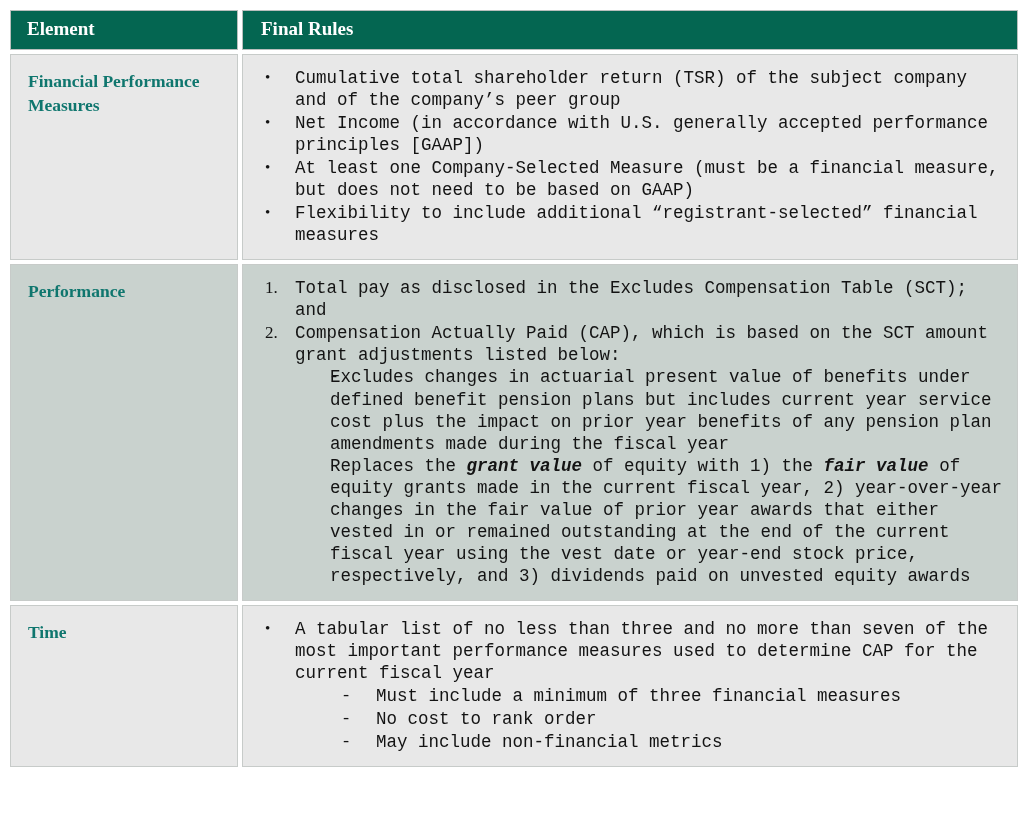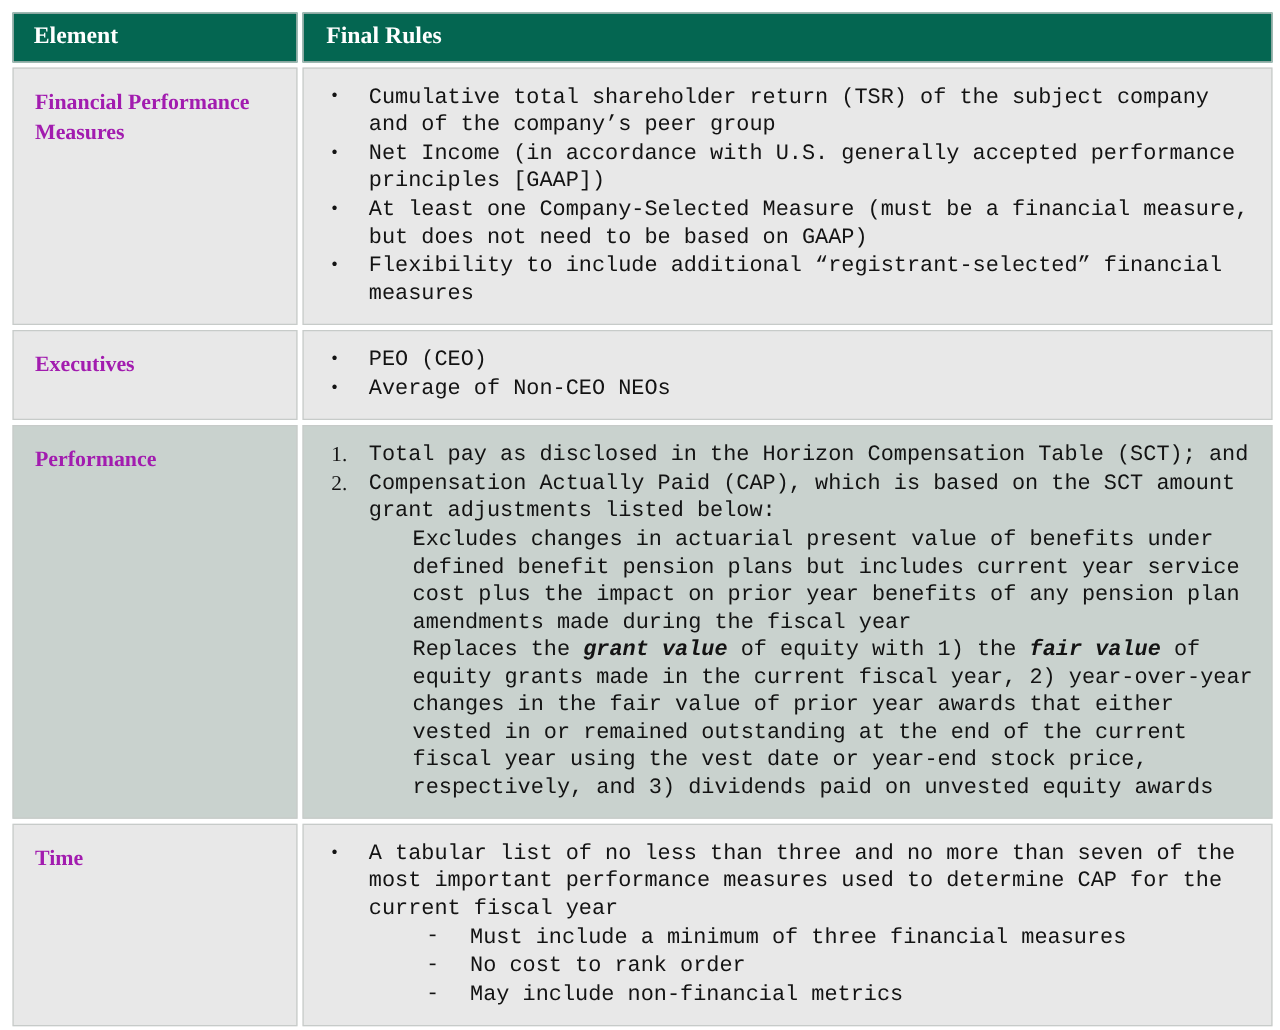--- a/index.html
+++ b/index.html
@@ -51,21 +51,21 @@
     padding: 0;
     line-height: 1.26;
   }
   tbody tr.band-light > td { background: #e8e8e8; }
   tbody tr.band-dark  > td { background: #c9d2ce; }
 
   td.cell-element {
     padding: 14px 10px 14px 17px;
     font-weight: bold;
     font-size: 17.5px;
-    color: #a21caf;
+    color: #0f766e;
     line-height: 1.38;
   }
   td.cell-rules {
     padding: 12px 14px 12px 18px;
     font-size: 17.5px;
     color: #131313;
   }
 
   ul.lvl1, ol.lvl1 {
     margin: 0;
@@ -159,43 +159,28 @@
             </li>
             <li class="item">
               <span class="marker bullet-dot">•</span>
               <span class="body txt">Flexibility to include additional “registrant-selected” financial measures</span>
             </li>
           </ul>
         </td>
       </tr>
 
 
-      <tr class="band-light">
-        <td class="cell-element">Executives</td>
-        <td class="cell-rules">
-          <ul class="lvl1">
-            <li class="item">
-              <span class="marker bullet-dot">•</span>
-              <span class="body txt">PEO (CEO)</span>
-            </li>
-            <li class="item">
-              <span class="marker bullet-dot">•</span>
-              <span class="body txt">Average of Non-CEO NEOs</span>
-            </li>
-          </ul>
-        </td>
-      </tr>
 
       <tr class="band-dark">
         <td class="cell-element">Performance</td>
         <td class="cell-rules">
           <ol class="lvl1">
             <li class="item">
               <span class="marker">1.</span>
-              <span class="body txt">Total pay as disclosed in the Horizon Compensation Table (SCT); and</span>
+              <span class="body txt">Total pay as disclosed in the Excludes Compensation Table (SCT); and</span>
             </li>
             <li class="item">
               <span class="marker">2.</span>
               <span class="body">
                 <span class="txt">Compensation Actually Paid (CAP), which is based on the SCT amount grant adjustments listed below:</span>
                 <ul class="lvl2">
                   <li class="subitem">
                     <span class="marker">-</span>
                     <span class="body"><span>Excludes changes in actuarial present value of benefits under defined benefit pension plans but includes current year service cost plus the impact on prior year benefits of any pension plan amendments made during the fiscal year</span></span>
                   </li>

